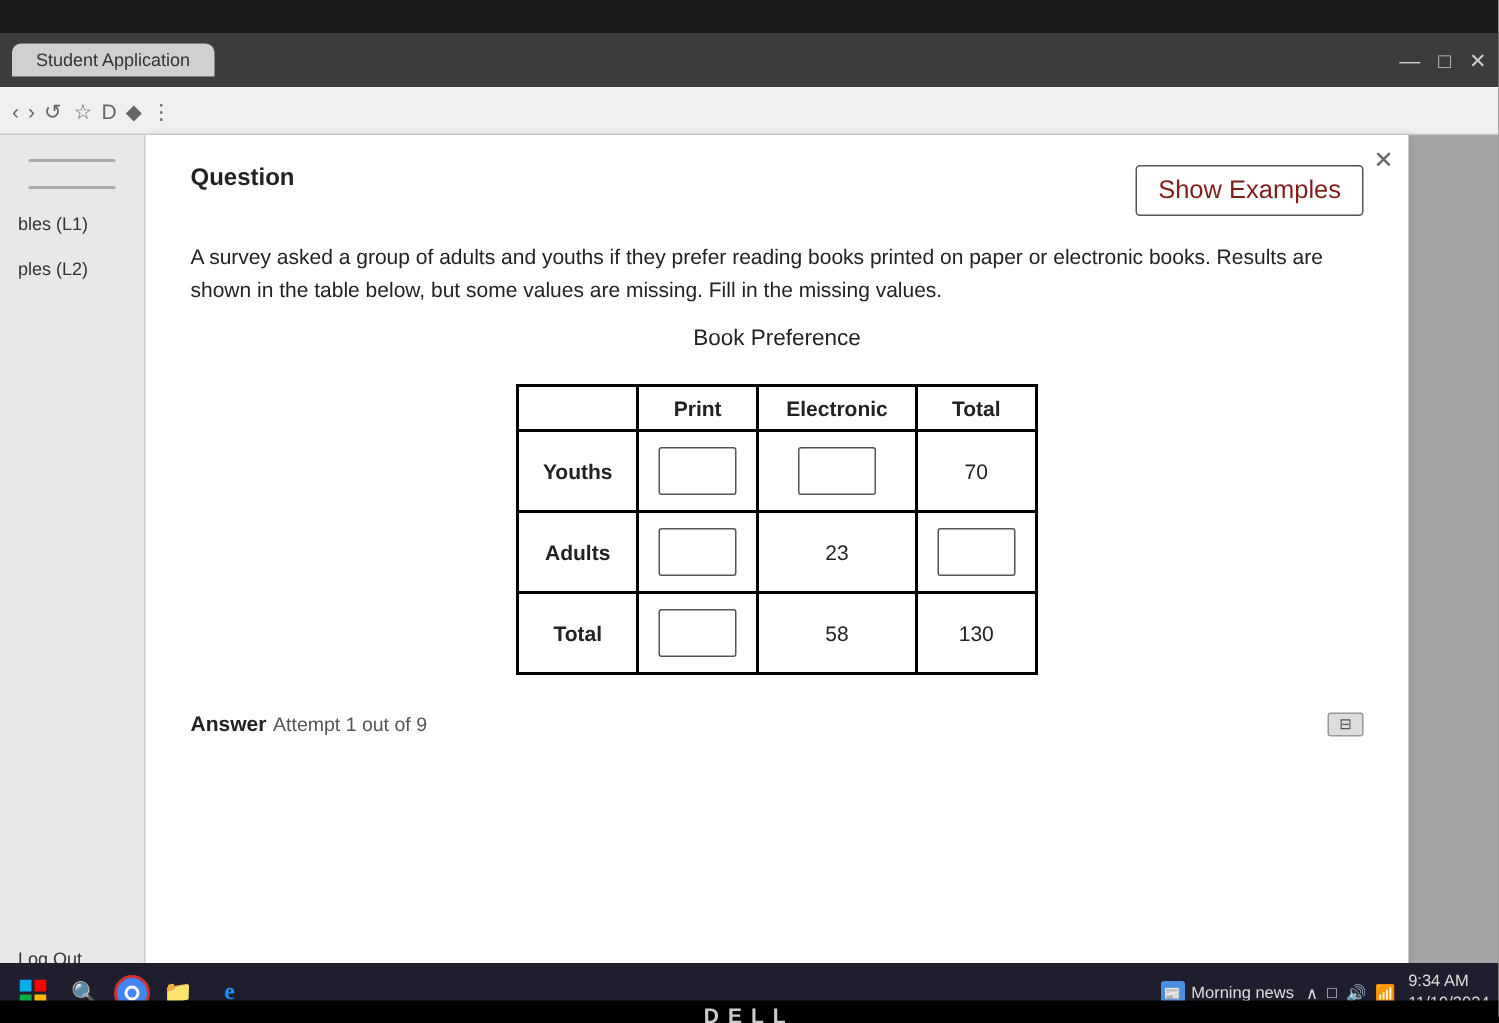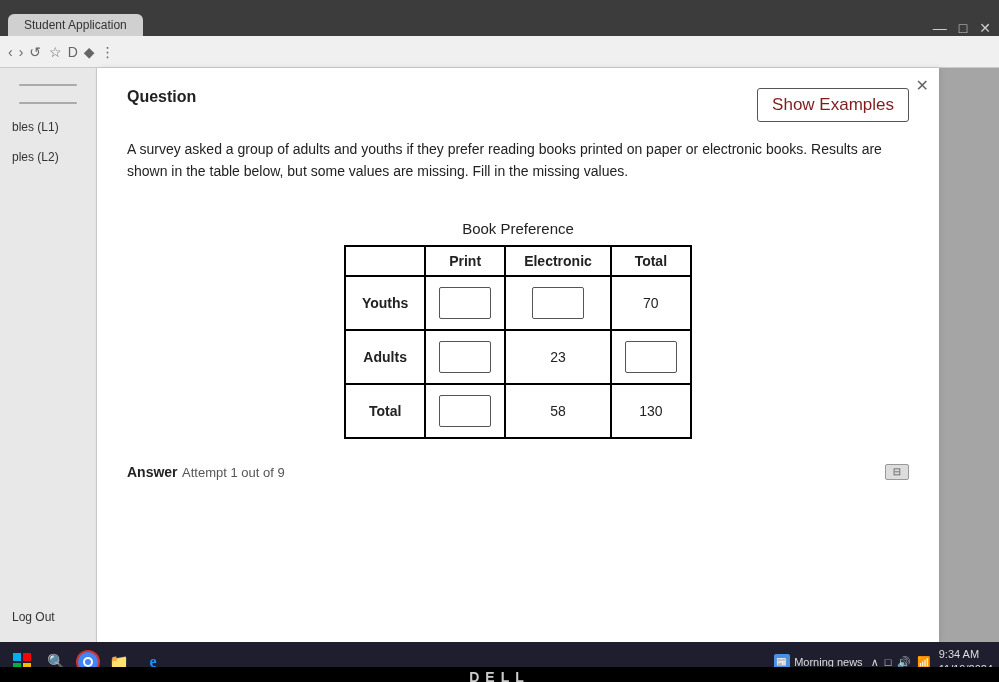--- a/index.html
+++ b/index.html
@@ -12,23 +12,24 @@
       overflow: hidden;
       position: relative;
     }
 
     
     .browser-bar {
       width: 100%;
       height: 36px;
       background: #3c3c3c;
       display: flex;
-      align-items: flex-end;
+      align-items: center;
       padding: 0 8px;
       position: relative;
+      margin-top: 22px;
     }
 
     .browser-tab {
       background: #d0d0d0;
       border-radius: 6px 6px 0 0;
       padding: 4px 16px;
       font-size: 12px;
       color: #333;
       max-width: 200px;
       overflow: hidden;
@@ -155,29 +156,30 @@
       font-size: 17px;
       color: #7f1d1d;
       cursor: pointer;
       border-radius: 3px;
     }
 
     .question-text {
       font-size: 14px;
       color: #222;
       line-height: 1.6;
-      margin-bottom: 37px;
+      margin-bottom: 12px;
     }
 
     
     .table-section {
       display: flex;
       flex-direction: column;
       align-items: center;
       margin-bottom: 24px;
+      gap: 14px;
     }
 
     .table-title {
       font-size: 15px;
       color: #222;
       margin-bottom: 8px;
       font-weight: normal;
     }
 
     .pref-table {

